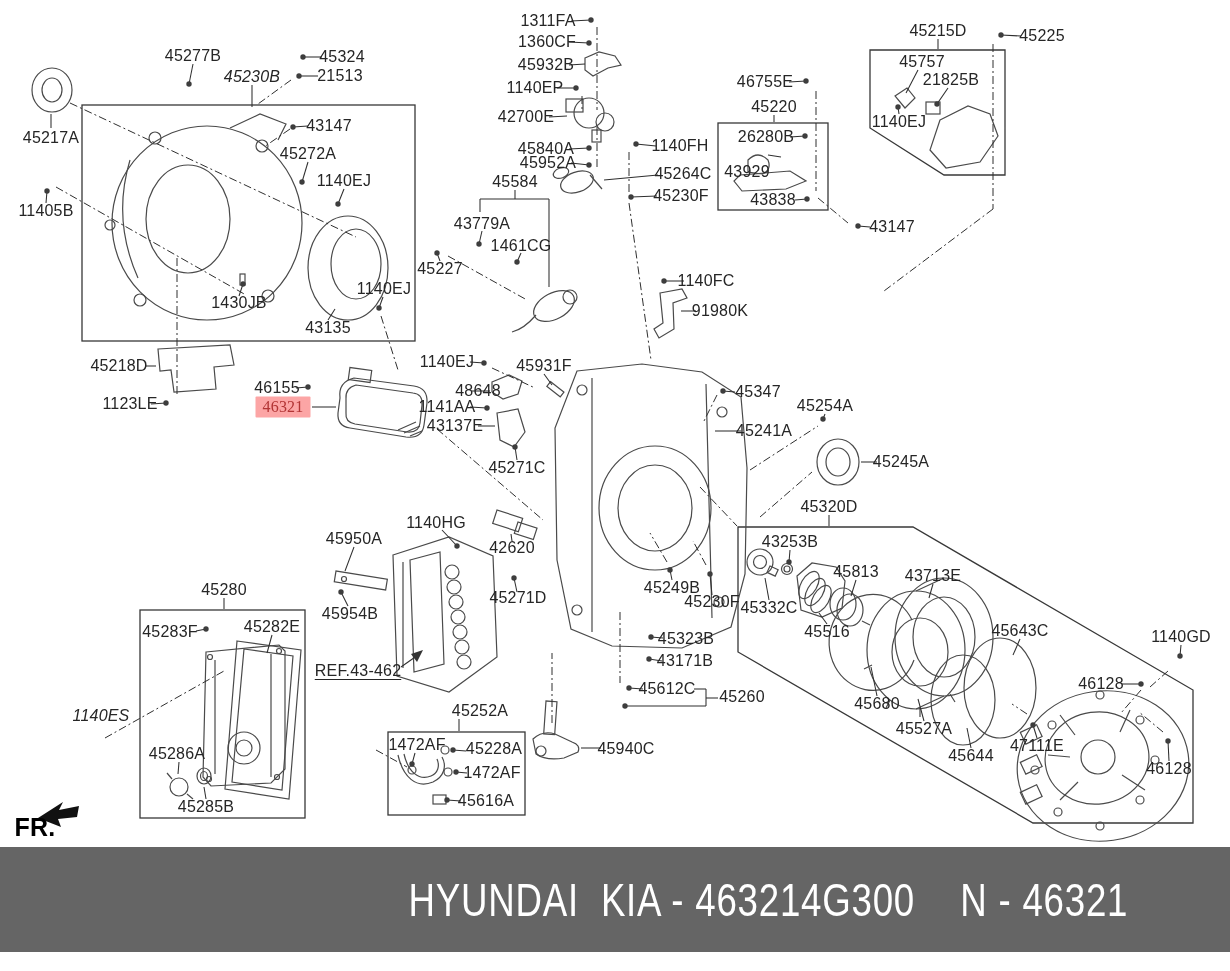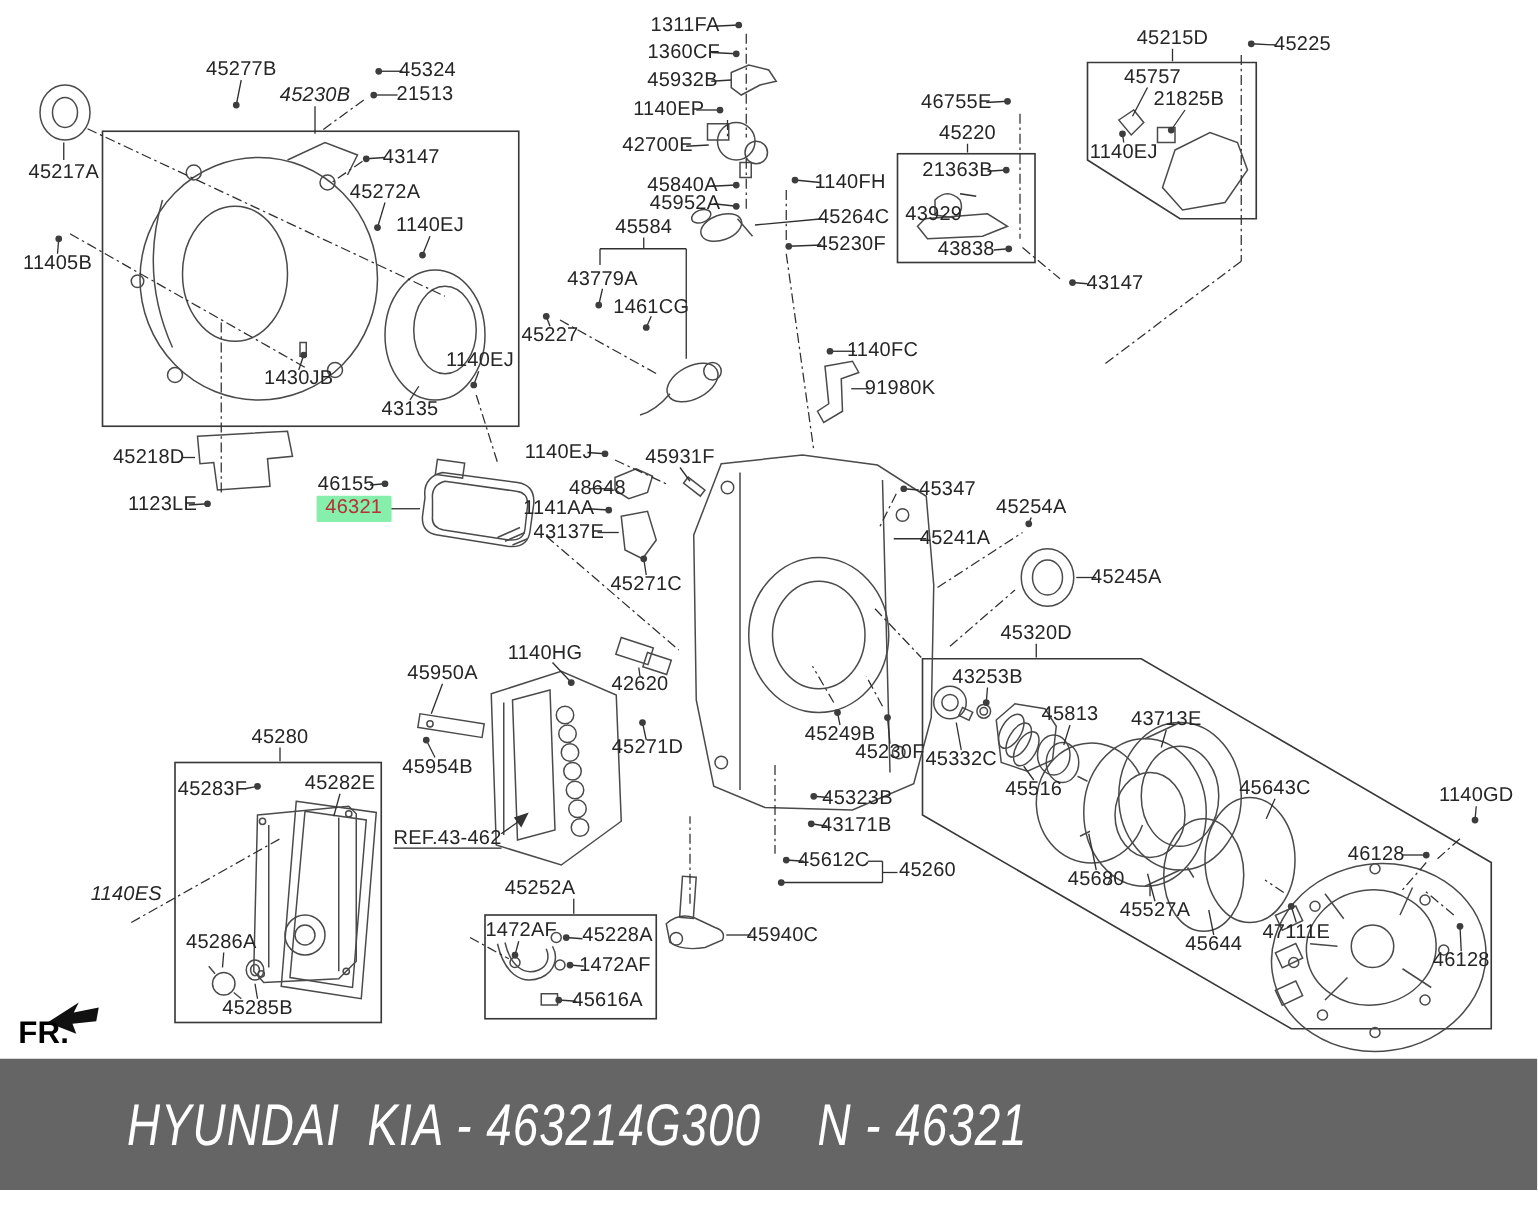--- a/index.html
+++ b/index.html
@@ -10,21 +10,21 @@
   .label{position:absolute;transform:translate(-50%,-50%);white-space:nowrap;
          font-size:16px;color:#262626;letter-spacing:0.2px;line-height:1;}
   .label.hl{padding:2px 7px 3px 7px;border-radius:1px;}
   .label.u{text-decoration:underline;text-underline-offset:3px;}
   .label.b{font-weight:bold;font-size:25px;color:#000;}
   .ld-s{stroke:#2f2f2f;stroke-width:1.05;fill:none;}
   .ld-d{stroke:#2f2f2f;stroke-width:1;fill:none;stroke-dasharray:8 3 2 3;}
   .part{stroke:#4a4a4a;stroke-width:1.2;fill:none;}
   .box{stroke:#383838;stroke-width:1.3;fill:none;}
   #banner{position:absolute;left:0;top:847px;width:1230px;height:105px;
-          display:flex;align-items:center;justify-content:flex-start;font-style:italic;}
+          display:flex;align-items:center;justify-content:flex-end;}
   #banner-inner{display:flex;align-items:baseline;column-gap:58px;
                 transform:scaleX(0.78);transform-origin:center;
                 font-size:47px;font-weight:400;letter-spacing:1px;white-space:pre;}
 </style>
 </head>
 <body>
 
 <div id="stage">
 
   <svg id="diagram-svg" viewBox="0 0 1230 971">
@@ -383,40 +383,40 @@
       <div class="label" style="left: 308px; top: 154px;">45272A</div>
       <div class="label" style="left: 344px; top: 181px;">1140EJ</div>
       <div class="label" style="left: 51px; top: 138px;">45217A</div>
       <div class="label" style="left: 46px; top: 211px;">11405B</div>
       <div class="label" style="left: 239px; top: 303px;">1430JB</div>
       <div class="label" style="left: 328px; top: 328px;">43135</div>
       <div class="label" style="left: 384px; top: 289px;">1140EJ</div>
       <div class="label" style="left: 119px; top: 366px;">45218D</div>
       <div class="label" style="left: 130px; top: 404px;">1123LE</div>
       <div class="label" style="left: 277px; top: 388px;">46155</div>
-      <div class="label hl" style="left: 283px; top: 407px; background: #86efac; color: rgb(178, 52, 52);">46321</div>
+      <div class="label hl" style="left: 283px; top: 407px; background: #fca5a5; color: rgb(178, 52, 52); font-family: Liberation Serif, serif;">46321</div>
       <div class="label" style="left: 548px; top: 21px;">1311FA</div>
       <div class="label" style="left: 547px; top: 42px;">1360CF</div>
       <div class="label" style="left: 546px; top: 65px;">45932B</div>
       <div class="label" style="left: 535px; top: 88px;">1140EP</div>
       <div class="label" style="left: 526px; top: 117px;">42700E</div>
       <div class="label" style="left: 546px; top: 149px;">45840A</div>
       <div class="label" style="left: 548px; top: 163px;">45952A</div>
       <div class="label" style="left: 680px; top: 146px;">1140FH</div>
       <div class="label" style="left: 683px; top: 174px;">45264C</div>
       <div class="label" style="left: 681px; top: 196px;">45230F</div>
       <div class="label" style="left: 515px; top: 182px;">45584</div>
       <div class="label" style="left: 482px; top: 224px;">43779A</div>
       <div class="label" style="left: 521px; top: 246px;">1461CG</div>
       <div class="label" style="left: 440px; top: 269px;">45227</div>
       <div class="label" style="left: 706px; top: 281px;">1140FC</div>
       <div class="label" style="left: 720px; top: 311px;">91980K</div>
       <div class="label" style="left: 765px; top: 82px;">46755E</div>
       <div class="label" style="left: 774px; top: 107px;">45220</div>
-      <div class="label" style="left: 766px; top: 137px;">21363B</div>
+      <div class="label" style="left: 766px; top: 137px;">26280B</div>
       <div class="label" style="left: 747px; top: 172px; text-align: center;">43929</div>
       <div class="label" style="left: 773px; top: 200px;">43838</div>
       <div class="label" style="left: 938px; top: 31px;">45215D</div>
       <div class="label" style="left: 1042px; top: 36px;">45225</div>
       <div class="label" style="left: 922px; top: 62px;">45757</div>
       <div class="label" style="left: 951px; top: 80px;">21825B</div>
       <div class="label" style="left: 899px; top: 122px;">1140EJ</div>
       <div class="label" style="left: 892px; top: 227px;">43147</div>
       <div class="label" style="left: 447px; top: 362px;">1140EJ</div>
       <div class="label" style="left: 544px; top: 366px;">45931F</div>
@@ -454,21 +454,21 @@
       <div class="label" style="left: 672px; top: 588px;">45249B</div>
       <div class="label" style="left: 712px; top: 602px;">45230F</div>
       <div class="label" style="left: 686px; top: 639px;">45323B</div>
       <div class="label" style="left: 685px; top: 661px;">43171B</div>
       <div class="label" style="left: 667px; top: 689px;">45612C</div>
       <div class="label" style="left: 742px; top: 697px;">45260</div>
       <div class="label" style="left: 626px; top: 749px;">45940C</div>
       <div class="label" style="left: 101px; top: 716px; font-style: italic;">1140ES</div>
       <div class="label" style="left: 177px; top: 754px;">45286A</div>
       <div class="label" style="left: 206px; top: 807px;">45285B</div>
-      <div class="label" style="left: 432px; top: 711px;">45252A</div>
+      <div class="label" style="left: 480px; top: 711px;">45252A</div>
       <div class="label" style="left: 417px; top: 745px;">1472AF</div>
       <div class="label" style="left: 494px; top: 749px;">45228A</div>
       <div class="label" style="left: 492px; top: 773px;">1472AF</div>
       <div class="label" style="left: 486px; top: 801px;">45616A</div>
       <div class="label b" style="left: 35px; top: 827px;">FR.</div>
     </div>
 
   <div id="banner" style="background: rgb(101, 101, 101); color: rgb(255, 255, 255);">
     <div id="banner-inner">
       <span>HYUNDAI  KIA - 463214G300</span>

